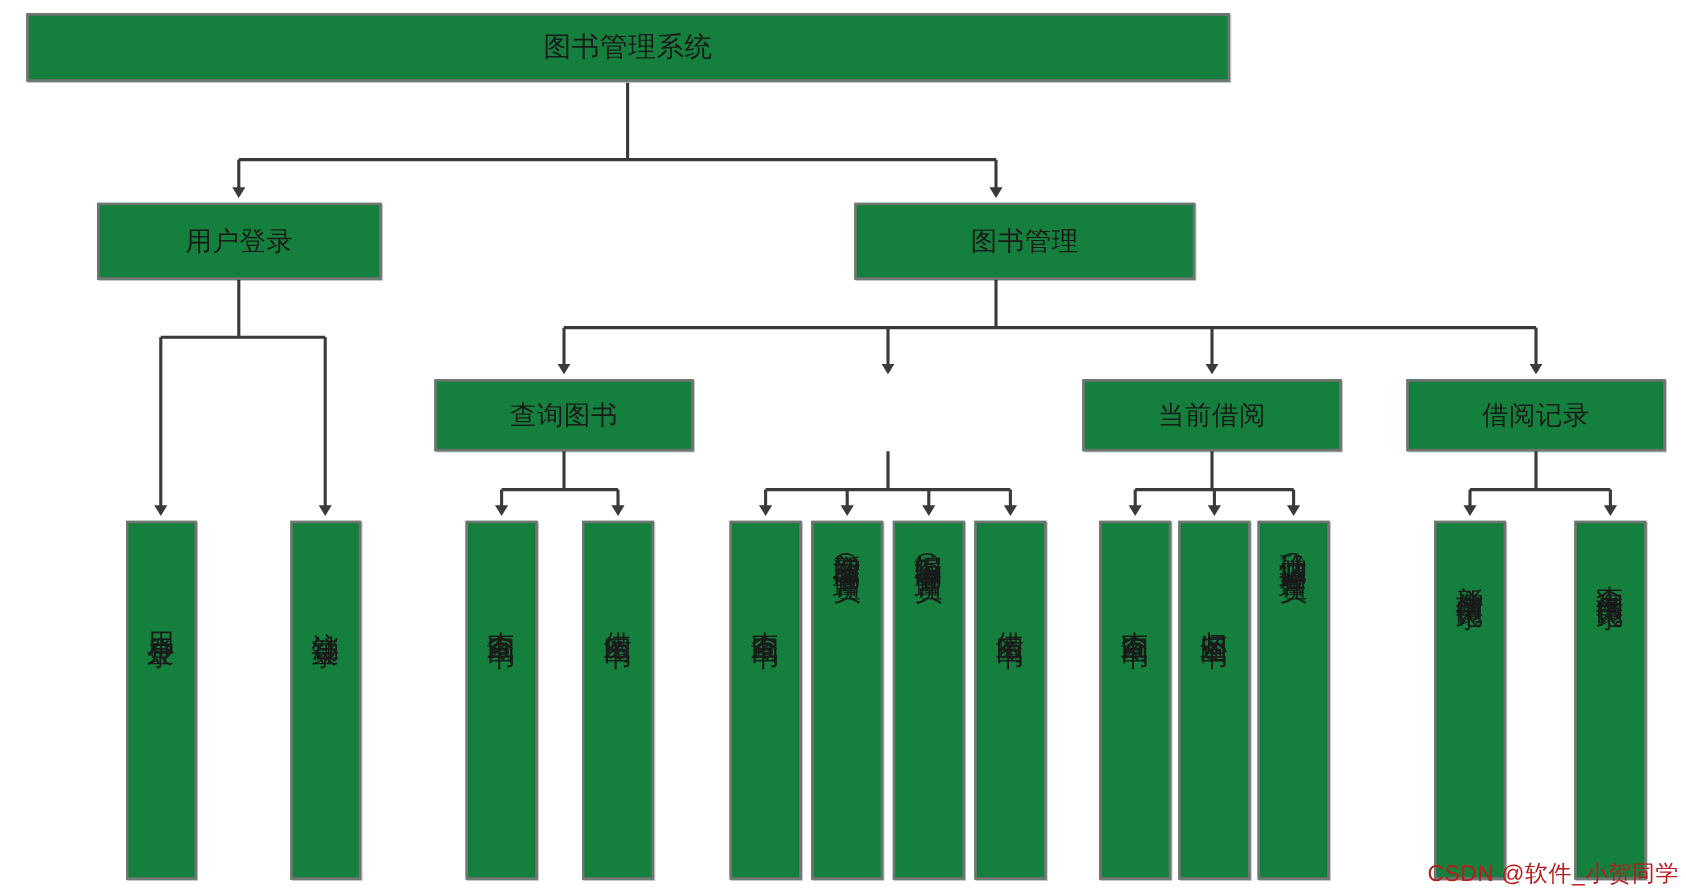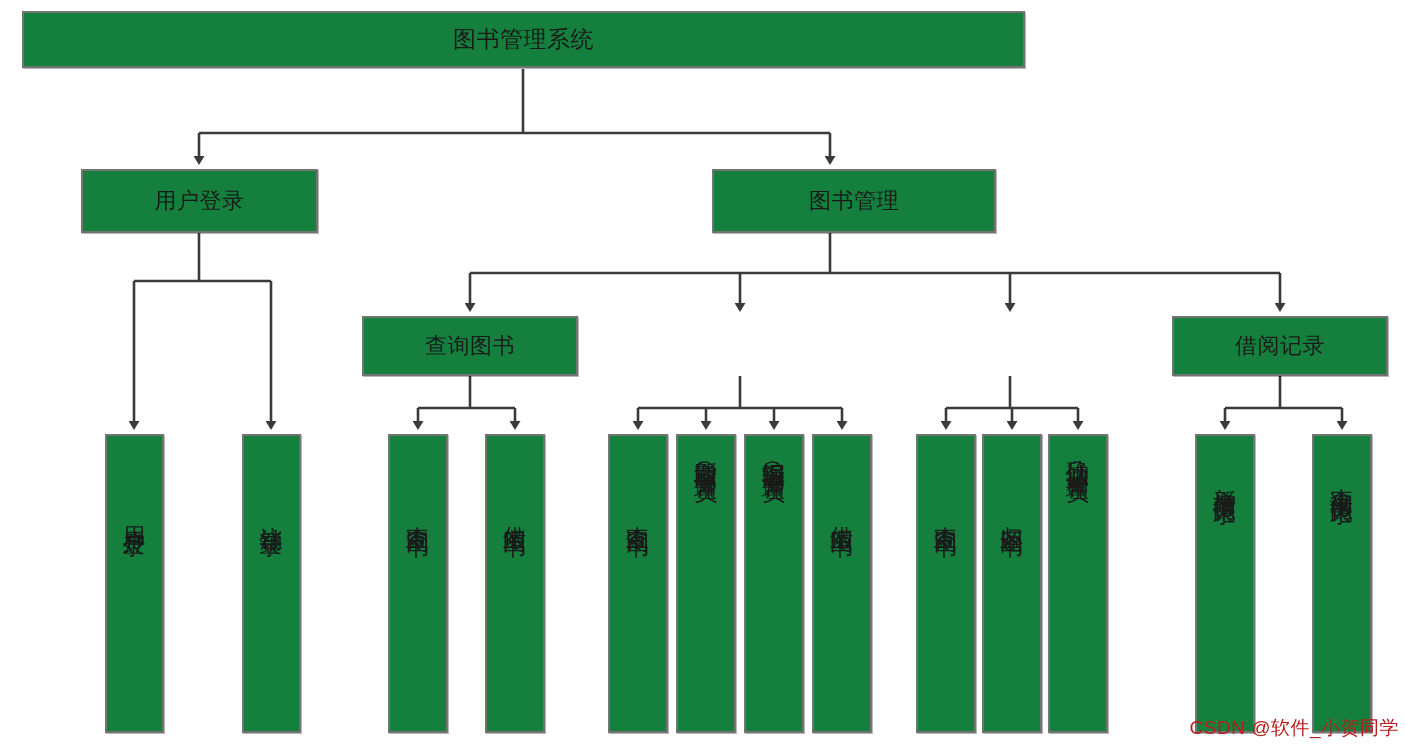--- a/index.html
+++ b/index.html
@@ -120,20 +120,23 @@
   <div class="node horiz" style="left:81px;top:169px;width:237px;height:64px;">
     <span class="lbl">用户登录</span>
   </div>
   <div class="node horiz" style="left:712px;top:169px;width:284px;height:64px;">
     <span class="lbl">图书管理</span>
   </div>
 
   <div class="node horiz" style="left:362px;top:316px;width:216px;height:60px;">
     <span class="lbl">查询图书</span>
   </div>
+  <div class="node horiz" style="left:902px;top:316px;width:216px;height:60px;">
+    <span class="lbl">当前借阅</span>
+  </div>
   <div class="node horiz" style="left:1172px;top:316px;width:216px;height:60px;">
     <span class="lbl">借阅记录</span>
   </div>
 
   <div class="node vert" style="left:105px;top:434px;width:59px;height:299px;padding-top:72px;">
     <span class="lbl">用户登录</span>
   </div>
   <div class="node vert" style="left:242px;top:434px;width:59px;height:299px;padding-top:72px;">
     <span class="lbl">注销登录</span>
   </div>

